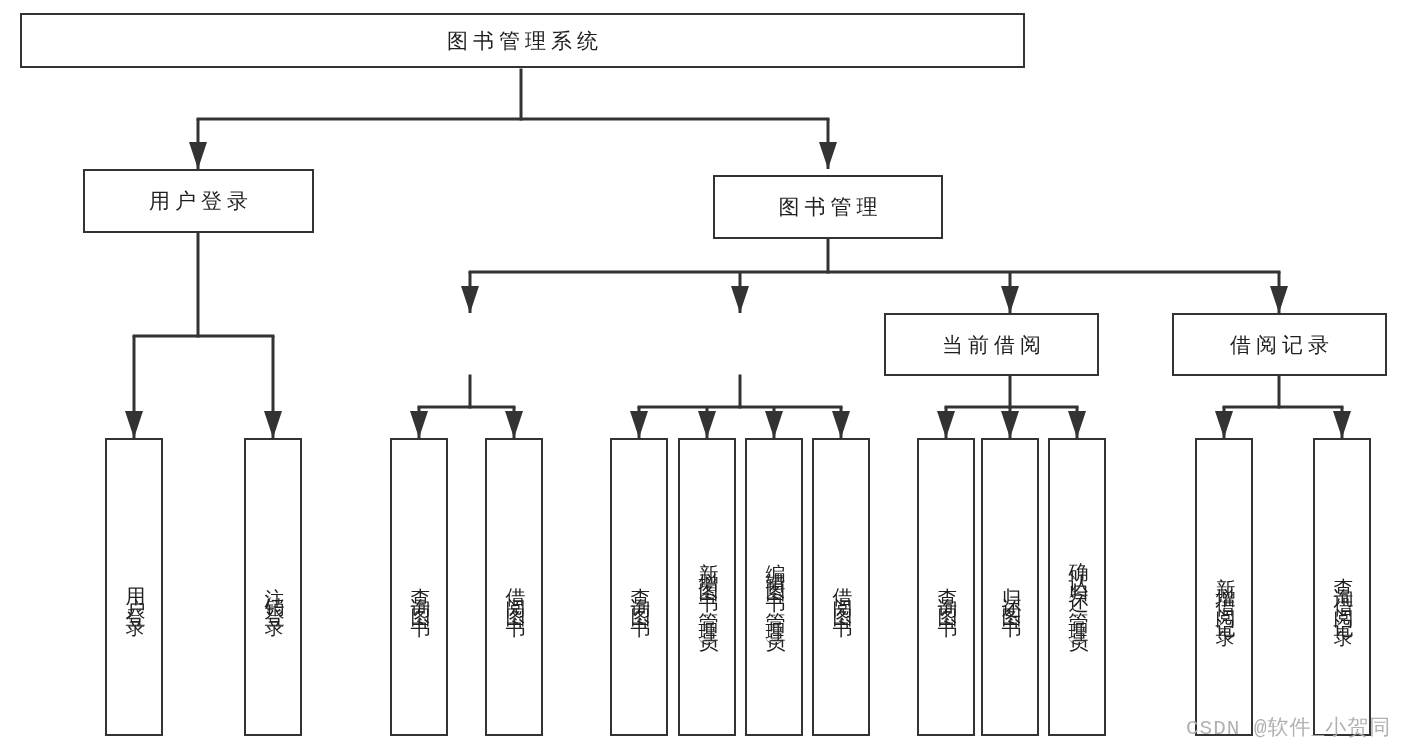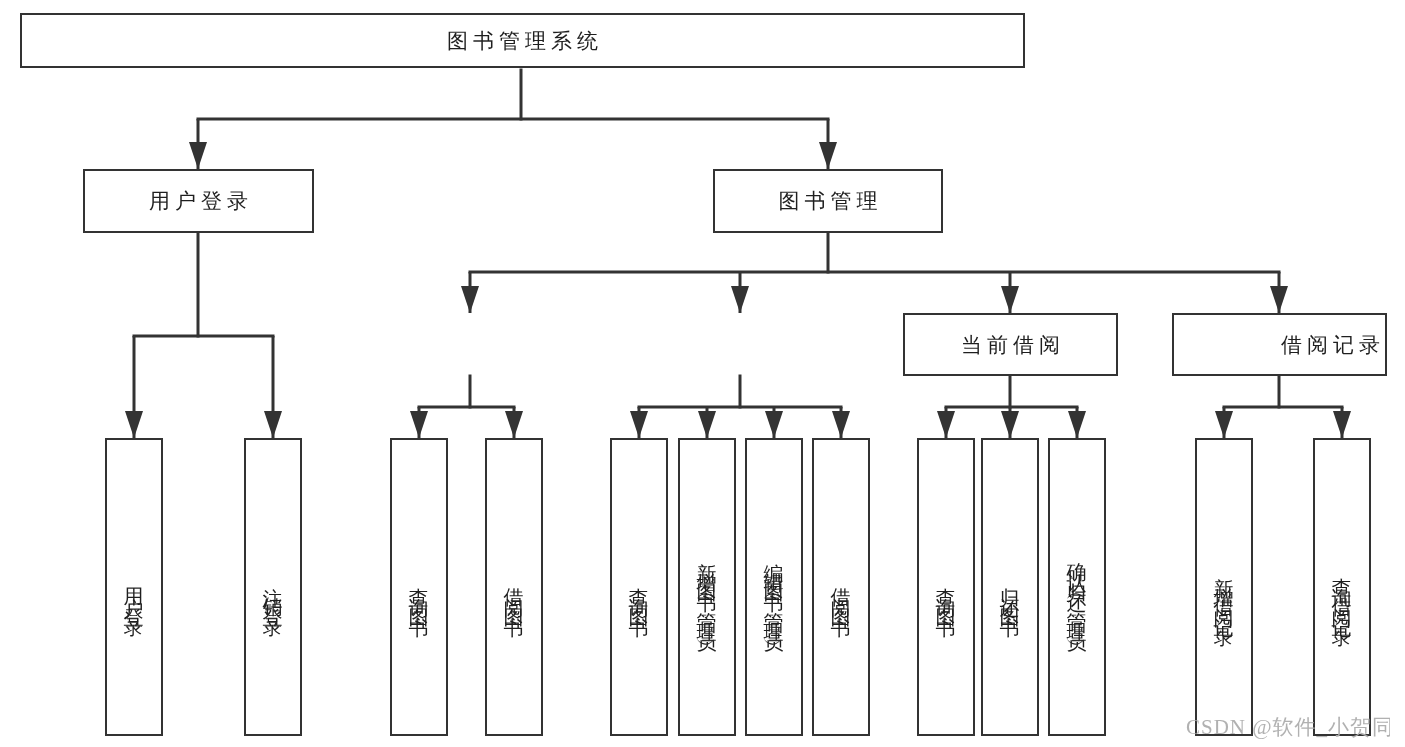--- a/index.html
+++ b/index.html
@@ -1,20 +1,20 @@
 <!DOCTYPE html>
 <html><head>
 <meta charset="utf-8">
 <style>
   html,body { margin:0; padding:0; background:#ffffff; }
   #canvas {
     position:relative;
     width:1390px; height:747px;
     background:#ffffff;
-    font-family:Liberation Serif, serif;
+    font-family:Liberation Mono, monospace;
     overflow:hidden;
   }
   #wires { position:absolute; left:0; top:0; width:1405px; height:747px; z-index:1; }
   .node {
     position:absolute;
     box-sizing:border-box;
     background:#ffffff;
     border:2px solid #333333;
     display:flex; align-items:center; justify-content:center;
     color:#1f1f1f;
@@ -95,28 +95,28 @@
     </g>
   </svg>
 
   <div class="node hnode" style="left:20px; top:13px; width:1005px; height:55px;">
     <span>图书管理系统</span>
   </div>
 
   <div class="node hnode" style="left:83px; top:169px; width:231px; height:64px;">
     <span>用户登录</span>
   </div>
-  <div class="node hnode" style="left:713px; top:169px; width:230px; height:64px;">
+  <div class="node hnode" style="left:713px; top:175px; width:230px; height:64px;">
     <span>图书管理</span>
   </div>
 
-  <div class="node hnode" style="left:903px; top:313px; width:215px; height:63px;">
+  <div class="node hnode" style="left:884px; top:313px; width:215px; height:63px;">
     <span>当前借阅</span>
   </div>
-  <div class="node hnode" style="left:1172px; top:313px; width:215px; height:63px;justify-content:flex-end;">
+  <div class="node hnode" style="left:1172px; top:313px; width:215px; height:63px;">
     <span>借阅记录</span>
   </div>
 
   <div class="node leaf" style="left:105px;">
     <span>用户登录</span>
   </div>
   <div class="node leaf" style="left:244px;">
     <span>注销登录</span>
   </div>
 

